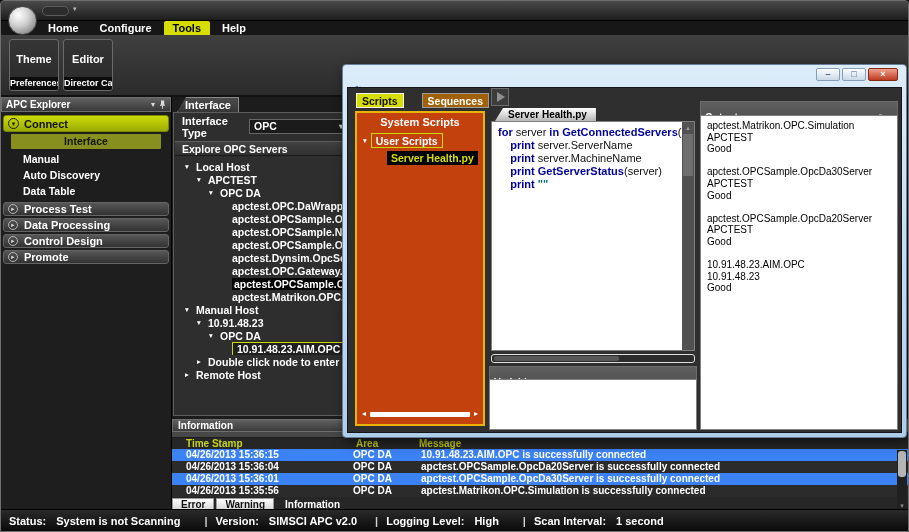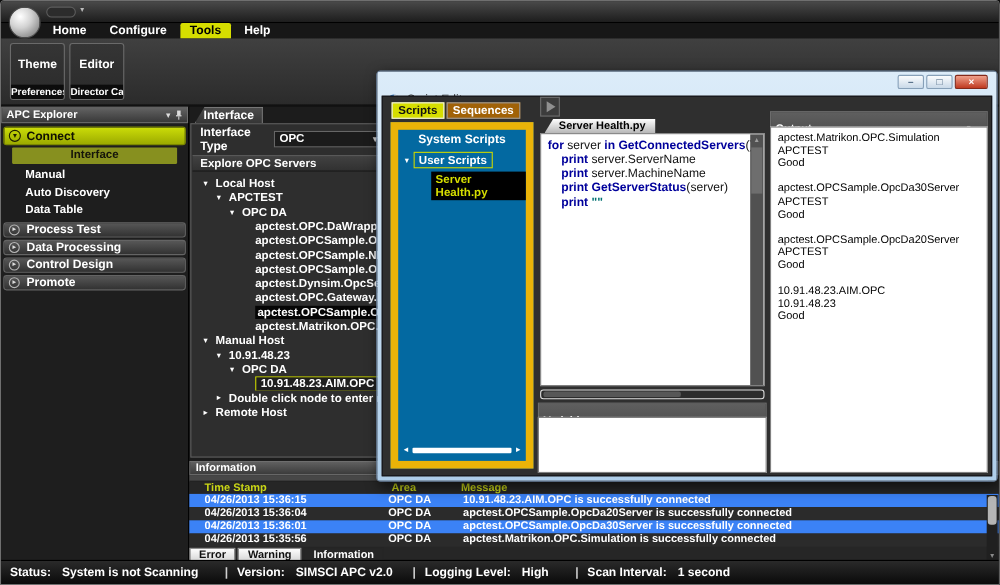--- a/index.html
+++ b/index.html
@@ -78,24 +78,24 @@
 
 
 .sewin{position:absolute;left:341px;top:63px;width:565px;height:374px;z-index:50;background:linear-gradient(#dcecf9,#aecde9);border:1px solid #69809c;border-radius:4px;box-shadow:3px 4px 12px rgba(0,0,0,.6)}
 .se-title{position:absolute;left:8px;top:20px;display:flex;gap:5px}
 .se-title-text{font-size:11px;color:#1a1a1a}
 .se-btns{position:absolute;top:3px;right:8px;display:flex;gap:2px}
 .se-btn{width:24px;height:13px;border:1px solid #87a0b8;background:linear-gradient(#fcfdfe,#c9d9e8);border-radius:2px;color:#44607c;font-size:9px;line-height:11px;text-align:center;font-weight:bold}
 .se-btn.close{width:30px;background:linear-gradient(#f0a18c,#bf3a21);border-color:#84291a;color:#fff}
 .se-content{position:absolute;left:4px;right:4px;top:22px;bottom:4px;background:#2f2f2f;border:1px solid #14141a}
 .se-left{position:absolute;left:2px;top:2px;width:139px;bottom:2px}
-.se-tabs{position:absolute;left:6px;top:3px;display:flex;gap:2px}
+.se-tabs{position:absolute;left:6px;top:3px;display:flex;gap:18px}
 .se-tab{height:15px;line-height:14px;padding:0 5px;font-size:10.5px;font-weight:bold;background:#a16207;color:#fff;border:1px solid #9c9c9c}
 .se-tab.active{background:#d6de00;color:#111;border-color:#f0f0f0}
-.se-box{position:absolute;left:5px;right:4px;top:21px;bottom:4px;border:7px solid #eab308;background:#0369a1}
+.se-box{position:absolute;left:5px;right:4px;top:21px;bottom:4px;border:2px solid #eab308;background:#c2410c}
 .se-root{color:#fff;font-weight:bold;font-size:11px;text-align:center;margin-top:3px}
 .se-user-row{display:flex;align-items:center;margin:5px 0 0 6px;gap:4px}
 .se-user-arrow{color:#fff;font-size:7.5px}
 .se-user-box{border:1px solid #ccd800;color:#fff;font-weight:bold;font-size:10.5px;padding:0 4px;height:15px;line-height:14px}
 .se-file{margin:3px 0 0 30px;display:inline-block;background:#000;color:#d6de00;font-weight:bold;font-size:10.5px;padding:1px 4px}
 .se-hscroll{position:absolute;left:5px;right:5px;bottom:5px;height:10px;display:flex;align-items:center;gap:4px}
 .se-hs-arrow{color:#fff;font-size:8px;line-height:10px}
 .se-hs-track{flex:1;height:5px;background:#fff;border-radius:1px}
 .se-play{position:absolute;left:143px;top:0;width:18px;height:18px;background:#3c3c3c;border:1px solid #6d6d6d;display:flex;align-items:center;justify-content:center}
 .se-play-tri{width:0;height:0;border-left:8px solid #909090;border-top:5px solid transparent;border-bottom:5px solid transparent;margin-left:2px}

